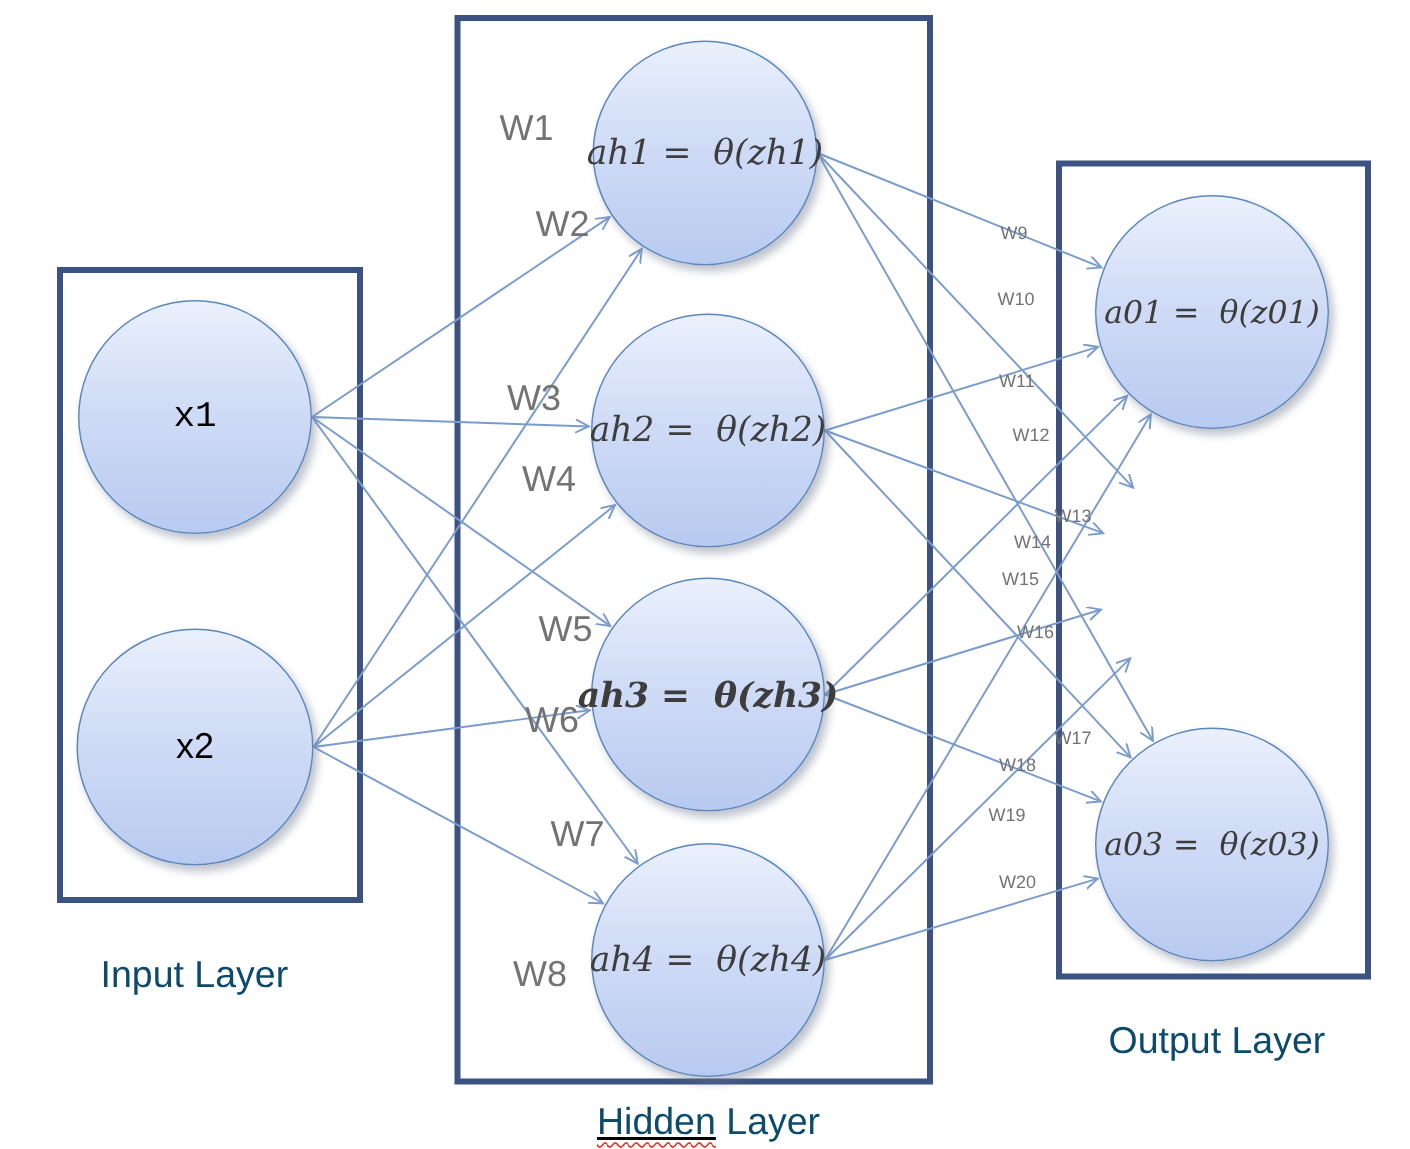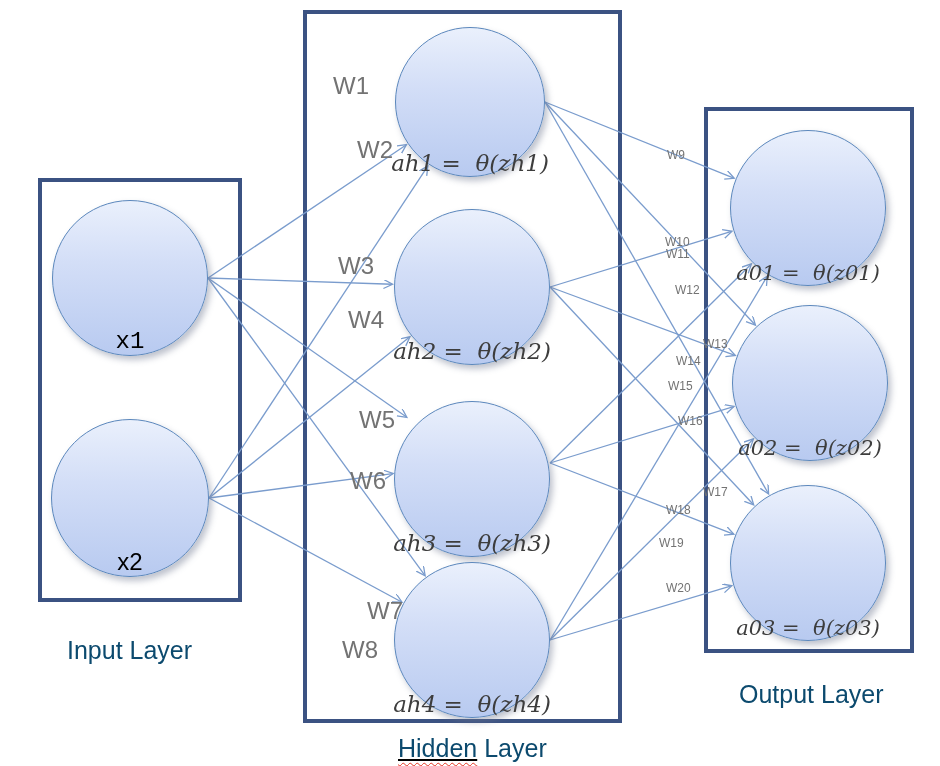--- a/index.html
+++ b/index.html
@@ -37,21 +37,21 @@
     fill: none;
   }
   .node {
     position: absolute;
     border-radius: 50%;
     border: 1.5px solid var(--node-border, #5b87bc);
     background: linear-gradient(to bottom, #eaf0fc 0%, #d3def7 40%, #b8caf0 100%);
     box-shadow: 3px 4px 6px rgba(110,120,145,0.45);
     box-sizing: border-box;
     display: flex;
-    align-items: flex-end;
+    align-items: center;
     justify-content: center;
     z-index: 3;
   }
   .node-text {
     white-space: pre;
     color: #000000;
     font-size: 24px;
   }
   .node.math .node-text {
     font-family: "DejaVu Serif", serif;
@@ -142,46 +142,43 @@
     <div class="node plain" style="left: 51px; top: 419px; width: 158px; height: 158px;">
       <span class="node-text">x2</span>
     </div>
     <div class="layer-box" style="left: 303px; top: 10px; width: 319px; height: 713px;"></div>
     <div class="node math" style="left: 395px; top: 27px; width: 150px; height: 150px;">
       <span class="node-text">ah1 =  θ(zh1)</span>
     </div>
     <div class="node math" style="left: 394px; top: 209px; width: 156px; height: 156px;">
       <span class="node-text">ah2 =  θ(zh2)</span>
     </div>
-    <div class="node math" style="left: 394px; top: 401px; width: 156px; height: 156px;">
+    <div class="node math" style="left: 394px; top: 385px; width: 156px; height: 156px; font-weight: bold;">
       <span class="node-text">ah3 =  θ(zh3)</span>
     </div>
     <div class="node math" style="left: 394px; top: 562px; width: 156px; height: 156px;">
       <span class="node-text">ah4 =  θ(zh4)</span>
     </div>
     <div class="layer-box" style="left: 704px; top: 107px; width: 210px; height: 546px;"></div>
     <div class="node math out" style="left: 730px; top: 130px; width: 156px; height: 156px;">
       <span class="node-text">a01 =  θ(z01)</span>
-    </div>
-    <div class="node math out" style="left: 732px; top: 305px; width: 156px; height: 156px;">
-      <span class="node-text">a02 =  θ(z02)</span>
     </div>
     <div class="node math out" style="left: 730px; top: 485px; width: 156px; height: 156px;">
       <span class="node-text">a03 =  θ(z03)</span>
     </div>
     <div class="weight lg" style="left: 333px; top: 74px;">W1</div>
     <div class="weight lg" style="left: 357px; top: 138px;">W2</div>
     <div class="weight lg" style="left: 338px; top: 254px;">W3</div>
     <div class="weight lg" style="left: 348px; top: 308px;">W4</div>
     <div class="weight lg" style="left: 359px; top: 408px;">W5</div>
     <div class="weight lg" style="left: 350px; top: 469px;">W6</div>
-    <div class="weight lg" style="left: 367px; top: 599px;">W7</div>
+    <div class="weight lg" style="left: 367px; top: 545px;">W7</div>
     <div class="weight lg" style="left: 342px; top: 638px; text-align: right;">W8</div>
     <div class="weight sm" style="left: 667px; top: 149px;">W9</div>
-    <div class="weight sm" style="left: 665px; top: 193px; margin-top: 43px;">W10</div>
+    <div class="weight sm" style="left: 665px; top: 193px;">W10</div>
     <div class="weight sm" style="left: 666px; top: 248px;">W11</div>
     <div class="weight sm" style="left: 675px; top: 284px;">W12</div>
     <div class="weight sm" style="left: 703px; top: 338px;">W13</div>
     <div class="weight sm" style="left: 676px; top: 355px;">W14</div>
     <div class="weight sm" style="left: 668px; top: 380px;">W15</div>
     <div class="weight sm" style="left: 678px; top: 415px;">W16</div>
     <div class="weight sm" style="left: 703px; top: 486px;">W17</div>
     <div class="weight sm" style="left: 666px; top: 504px; text-align: center;">W18</div>
     <div class="weight sm" style="left: 659px; top: 537px;">W19</div>
     <div class="weight sm" style="left: 666px; top: 582px;">W20</div>

